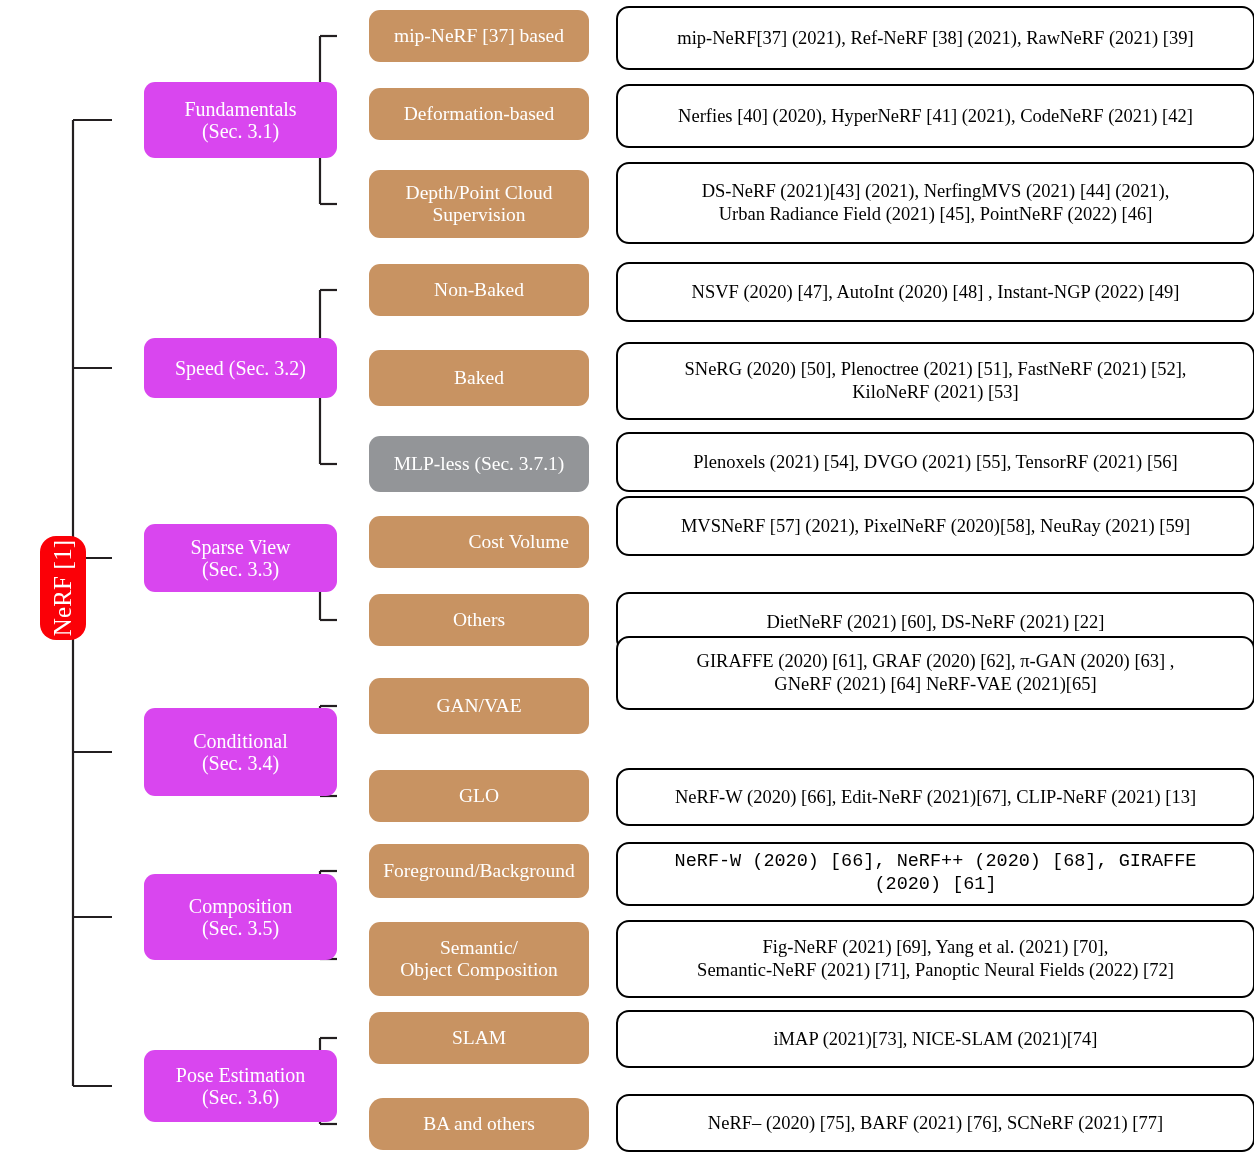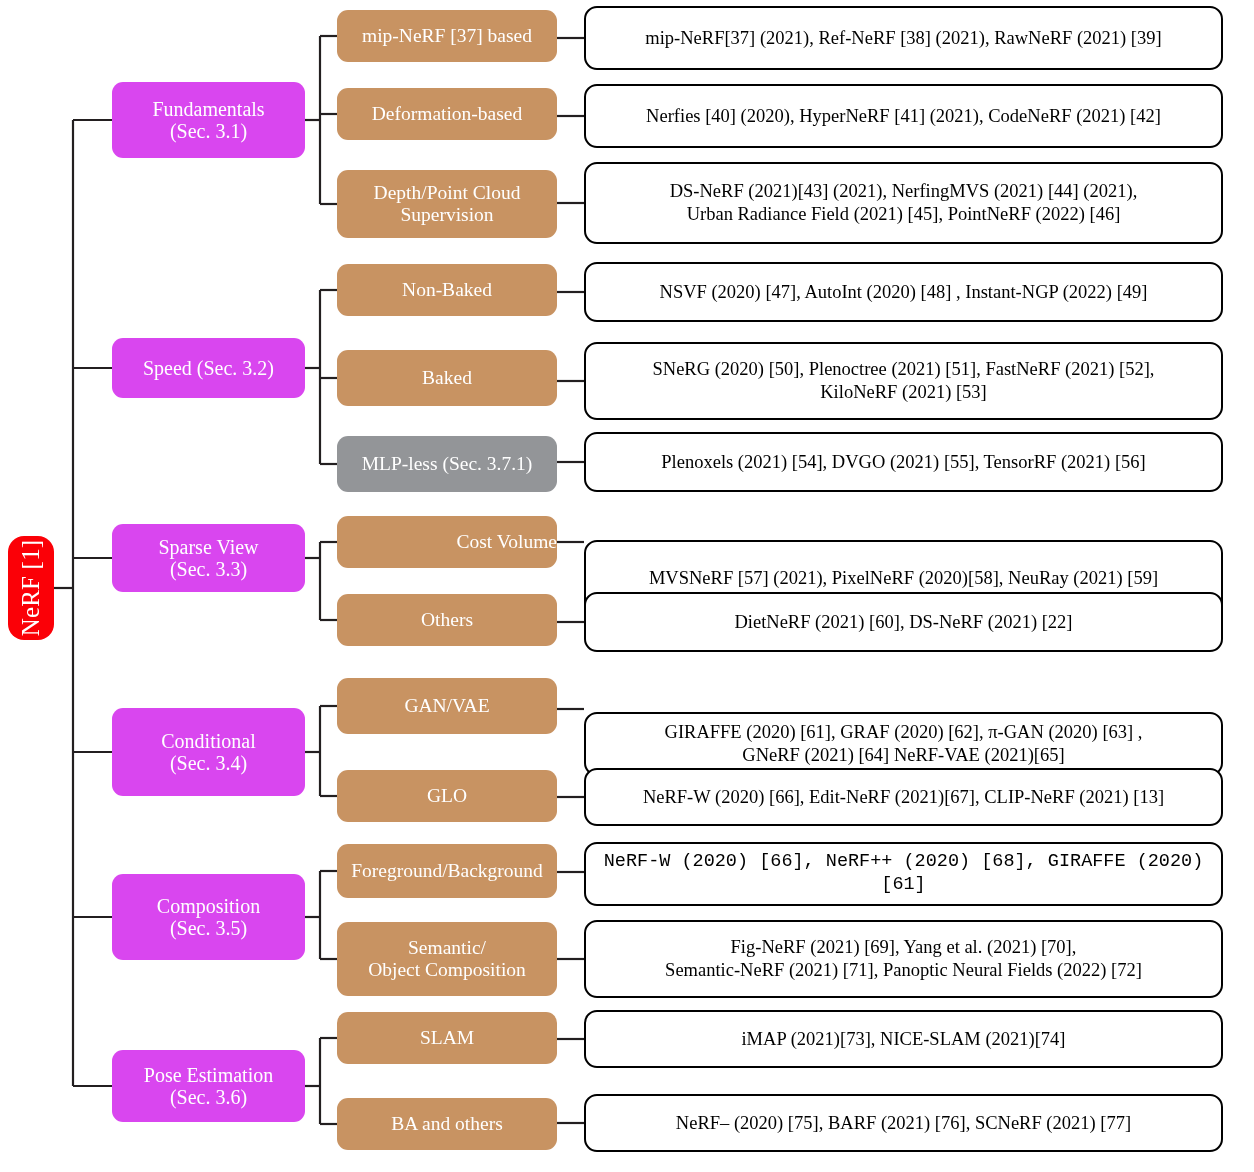--- a/index.html
+++ b/index.html
@@ -4,21 +4,21 @@
 <style>
   html,body{margin:0;padding:0;background:#ffffff;}
   body{width:1254px;height:1172px;font-family:"Liberation Serif","DejaVu Serif",serif;}
   #stage{position:relative;width:1254px;height:1172px;overflow:hidden;background:#fff;}
 
   
   #wires{position:absolute;left:0;top:0;width:1254px;height:1172px;}
 
   .node{position:absolute;box-sizing:border-box;display:flex;align-items:center;
         justify-content:center;text-align:center;color:#ffffff;line-height:1.12;
-        border-radius:12px;padding:2px 0;}
+        border-radius:12px;padding:2px 20px;margin-left:32px;}
 
   
   .root{left:8px;top:536px;width:46px;height:104px;background:#fb0007;border-radius:16px;}
   .root .vtxt{transform:rotate(-90deg);white-space:nowrap;font-size:25px;
               letter-spacing:.2px;}
 
   
   .l1{background:#d946ef;left:112px;width:193px;font-size:20px;border-radius:11px;}
 
   
@@ -166,21 +166,21 @@
         <div>
           <div>Sparse View</div>
           <div>(Sec. 3.3)</div>
         </div>
       </div>
       <div class="node l2" style="top: 516px; height: 52px; justify-content: flex-end;">
         <div>
           <div>Cost Volume</div>
         </div>
       </div>
-      <div class="node l3" style="top: 540px; height: 76px;">
+      <div class="node l3" style="top: 496px; height: 60px;">
         <div>
           <div>MVSNeRF [57] (2021), PixelNeRF (2020)[58], NeuRay (2021) [59]</div>
         </div>
       </div>
       <div class="node l2" style="top: 594px; height: 52px;">
         <div>
           <div>Others</div>
         </div>
       </div>
       <div class="node l3" style="top: 592px; height: 60px;">
@@ -192,21 +192,21 @@
         <div>
           <div>Conditional</div>
           <div>(Sec. 3.4)</div>
         </div>
       </div>
       <div class="node l2" style="top: 678px; height: 56px;">
         <div>
           <div>GAN/VAE</div>
         </div>
       </div>
-      <div class="node l3" style="top: 712px; height: 64px;">
+      <div class="node l3" style="top: 636px; height: 74px;">
         <div>
           <div>GIRAFFE (2020) [61], GRAF (2020) [62], π-GAN (2020) [63] ,</div>
           <div>GNeRF (2021) [64] NeRF-VAE (2021)[65]</div>
         </div>
       </div>
       <div class="node l2" style="top: 770px; height: 52px;">
         <div>
           <div>GLO</div>
         </div>
       </div>
@@ -252,21 +252,21 @@
       <div class="node l2" style="top: 1012px; height: 52px;">
         <div>
           <div>SLAM</div>
         </div>
       </div>
       <div class="node l3" style="top: 1010px; height: 58px;">
         <div>
           <div>iMAP (2021)[73], NICE-SLAM (2021)[74]</div>
         </div>
       </div>
-      <div class="node l2" style="top: 1098px; height: 52px;">
+      <div class="node l2" style="top: 1098px; height: 52px; border-radius: 14px;">
         <div>
           <div>BA and others</div>
         </div>
       </div>
       <div class="node l3" style="top: 1094px; height: 58px;">
         <div>
           <div>NeRF– (2020) [75], BARF (2021) [76], SCNeRF (2021) [77]</div>
         </div>
       </div>
     </div>

